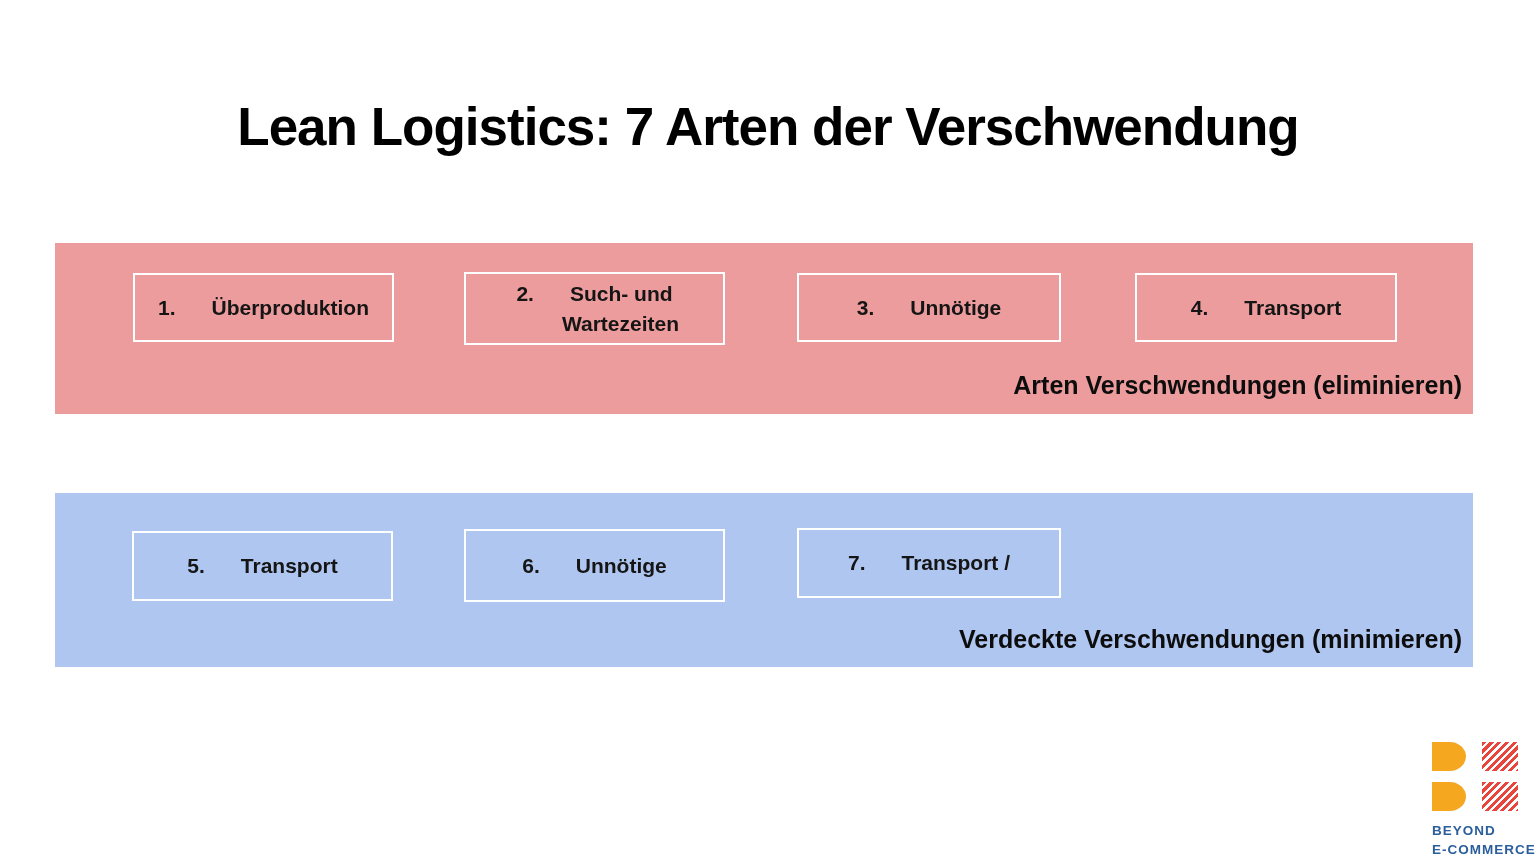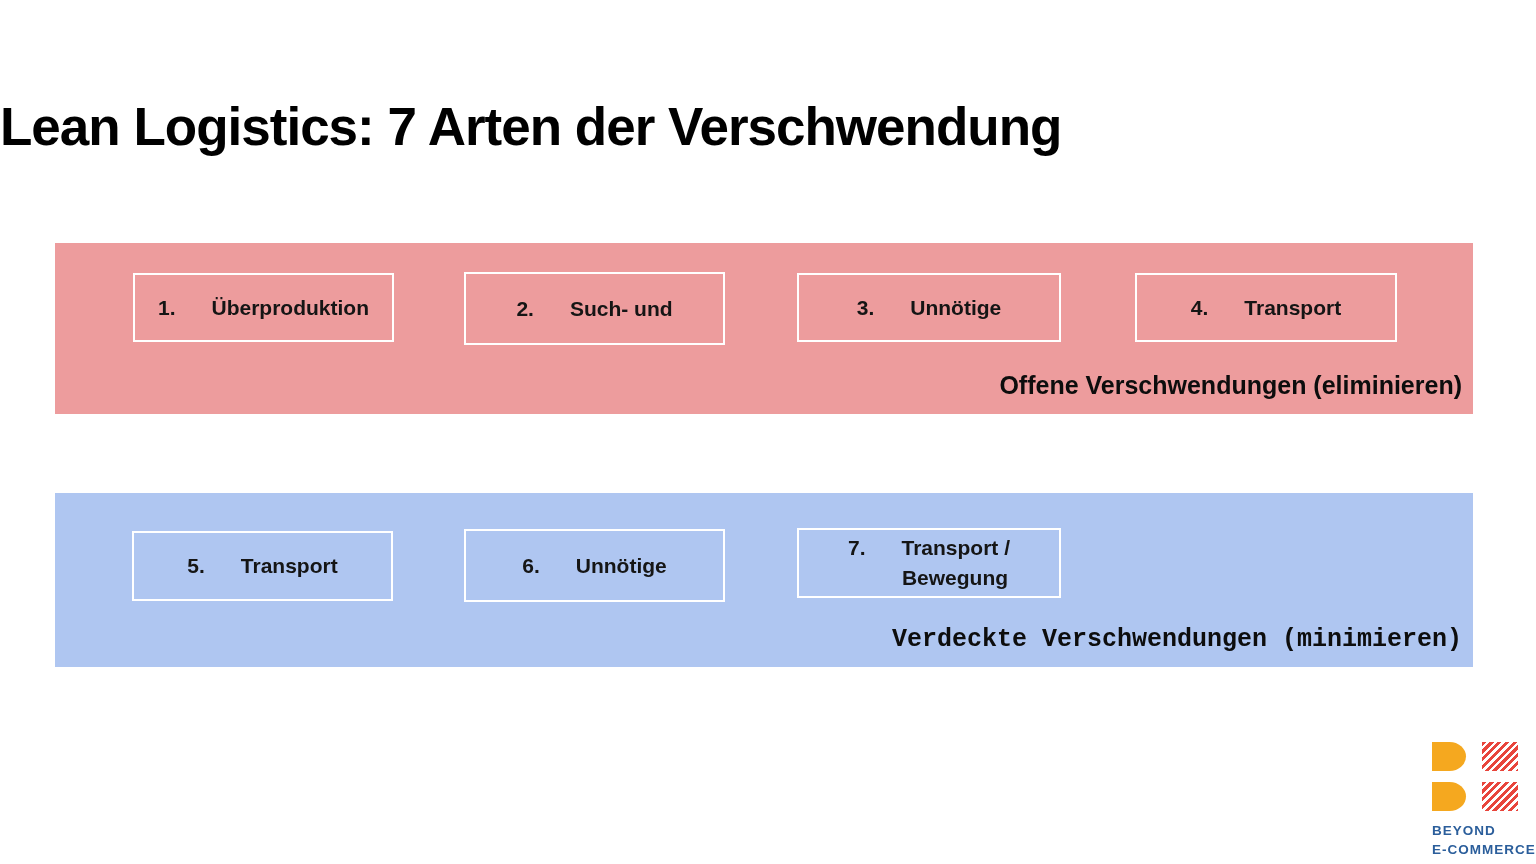--- a/index.html
+++ b/index.html
@@ -4,21 +4,21 @@
 <style>
   html,body{margin:0;padding:0;}
   body{
     width:1536px;height:864px;position:relative;overflow:hidden;
     background:#ffffff;
     font-family:"Liberation Sans","DejaVu Sans",sans-serif;
     color:#111;
   }
   .title{
     position:absolute;top:96px;left:0;width:1536px;
-    text-align:left;
+    text-align:center;
     font-size:53px;font-weight:800;letter-spacing:-1px;
     color:#000;
     white-space:nowrap;
   }
   .band{
     position:absolute;left:55px;width:1418px;
   }
   .band-open{top:243px;height:171px;background:#ED9C9D;}
   .band-hidden{top:493px;height:174px;background:#AFC6F1;}
   .waste-box{
@@ -39,21 +39,21 @@
   
   .b5{left:77px; top:38px;width:261px;height:70px;}
   .b6{left:409px;top:36px;width:261px;height:73px;}
   .b7{left:742px;top:35px;width:264px;height:70px;}
   .band-label{
     position:absolute;right:11px;
     font-size:25px;font-weight:700;color:#0d0d0d;
     white-space:nowrap;
   }
   .band-open .band-label{bottom:14px;}
-  .band-hidden .band-label{bottom:13px;font-family:Liberation Mono, monospace;}
+  .band-hidden .band-label{bottom:13px;}
   
   .logo{position:absolute;left:1432px;top:742px;width:104px;}
   .logo-row{display:flex;align-items:center;gap:16px;margin-bottom:11px;}
   .logo-d{
     width:34px;height:29px;background:#F5A81F;
     border-radius:0 17px 17px 0 / 0 15px 15px 0;
   }
   .logo-hatch{
     width:36px;height:29px;
     background:repeating-linear-gradient(135deg,#E8453C 0 3px,#ffffff 3px 5.5px);
@@ -74,55 +74,55 @@
     <div class="line1">
       <span>1.</span>
       <span>Überproduktion</span>
     </div>
   </div>
   <div class="waste-box b2">
     <div class="line1">
       <span>2.</span>
       <span>Such- und</span>
     </div>
+    <div class="line2">Wartezeiten</div>
   </div>
   <div class="waste-box b3">
     <div class="line1">
       <span>3.</span>
       <span>Unnötige</span>
     </div>
   </div>
   <div class="waste-box b4">
     <div class="line1">
       <span>4.</span>
       <span>Transport</span>
     </div>
   </div>
-  <div class="band-label">Offene Verschwendungen (eliminieren)</div>
+  <div class="band-label">Arten Verschwendungen (eliminieren)</div>
 </div>
 
 <div class="band band-hidden">
   <div class="waste-box b5">
     <div class="line1">
       <span>5.</span>
       <span>Transport</span>
     </div>
   </div>
   <div class="waste-box b6">
     <div class="line1">
       <span>6.</span>
       <span>Unnötige</span>
     </div>
   </div>
   <div class="waste-box b7">
     <div class="line1">
       <span>7.</span>
       <span>Transport /</span>
     </div>
-    <div class="line2">Bewegung</div>
   </div>
   <div class="band-label">Verdeckte Verschwendungen (minimieren)</div>
 </div>
 
 <div class="logo">
   <div class="logo-row">
     <div class="logo-d"></div>
     <div class="logo-hatch"></div>
   </div>
   <div class="logo-row">

